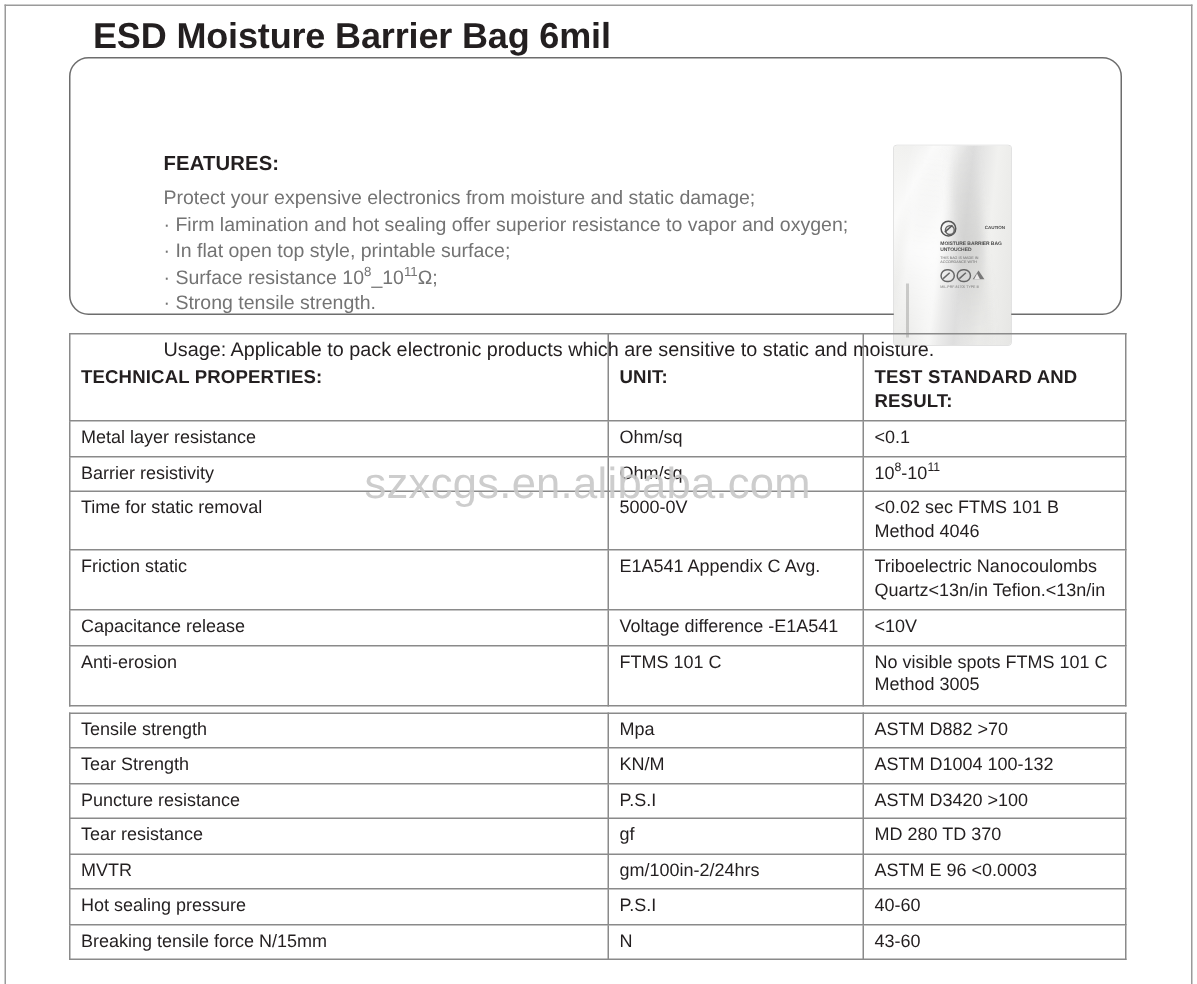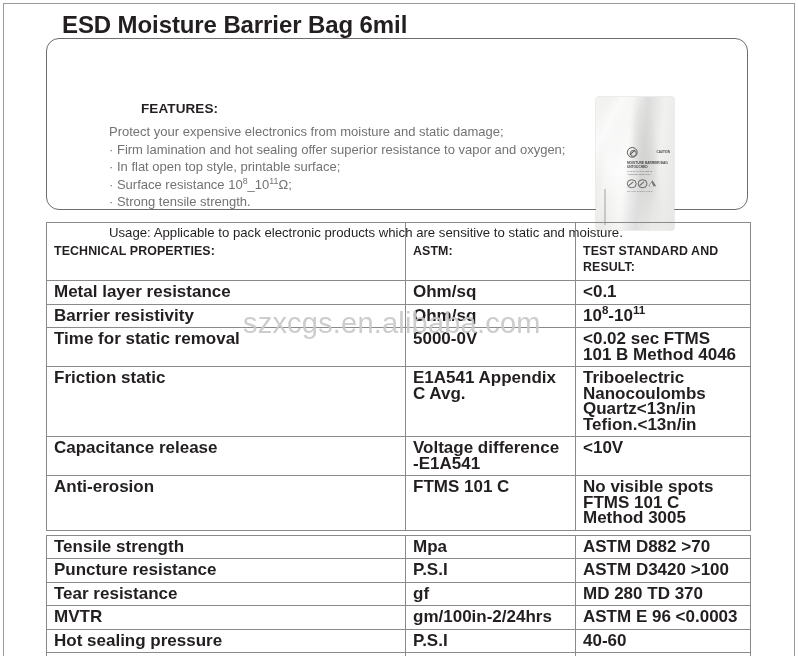--- a/index.html
+++ b/index.html
@@ -66,21 +66,20 @@
     left: 62px;
     top: 62px;
     width: 480px;
   }
   .features-heading {
     font-size: 13.5px;
     font-weight: bold;
     letter-spacing: 0.1px;
     margin-bottom: 7px;
     color: #231f20;
-    margin-left: 32px;
   }
   .features-line {
     font-size: 13px;
     line-height: 17.6px;
     color: #737373;
     white-space: nowrap;
   }
   .features-usage {
     font-size: 13.2px;
     line-height: 17px;
@@ -258,27 +257,27 @@
     position: absolute;
     left: 46px;
     top: 222px;
     width: 704px;
     border-collapse: collapse;
     table-layout: fixed;
   }
   .spec-table td, .spec-table th {
     border: 1px solid #8a8a8a;
     padding: 3px 7px 4px 7px;
-    font-size: 17px;
+    font-size: 12px;
     line-height: 15.5px;
     text-align: left;
     vertical-align: top;
     color: #231f20;
     background: transparent;
-    font-weight: bold;
+    font-weight: normal;
     box-sizing: border-box;
   }
   .spec-table th {
     font-weight: bold;
     font-size: 12.4px;
     letter-spacing: 0.1px;
     padding-top: 21px;
     padding-bottom: 5px;
   }
   .col-prop { width: 359px; }
@@ -356,21 +355,21 @@
 
   <table class="spec-table">
     <colgroup>
       <col class="col-prop">
         <col class="col-unit">
         <col class="col-test">
     </colgroup>
     <thead>
       <tr class="row-head">
         <th>TECHNICAL PROPERTIES:</th>
-        <th>ASTM:</th>
+        <th>UNIT:</th>
         <th>TEST STANDARD AND RESULT:</th>
       </tr>
     </thead>
     <tbody>
         <tr class="r-1line">
           <td>Metal layer resistance</td>
           <td>Ohm/sq</td>
           <td>&lt;0.1</td>
         </tr>
         <tr class="r-1line">
@@ -406,20 +405,25 @@
         </tr>
         <tr class="gap-row">
           <td colspan="3"></td>
         </tr>
         <tr class="r-1line">
           <td>Tensile strength</td>
           <td>Mpa</td>
           <td>ASTM D882 &gt;70</td>
         </tr>
         <tr class="r-1line">
+          <td>Tear Strength</td>
+          <td>KN/M</td>
+          <td>ASTM D1004 100-132</td>
+        </tr>
+        <tr class="r-1line">
           <td>Puncture resistance</td>
           <td>P.S.I</td>
           <td>ASTM D3420 &gt;100</td>
         </tr>
         <tr class="r-1line">
           <td>Tear resistance</td>
           <td>gf</td>
           <td>MD 280 TD 370</td>
         </tr>
         <tr class="r-1line">

